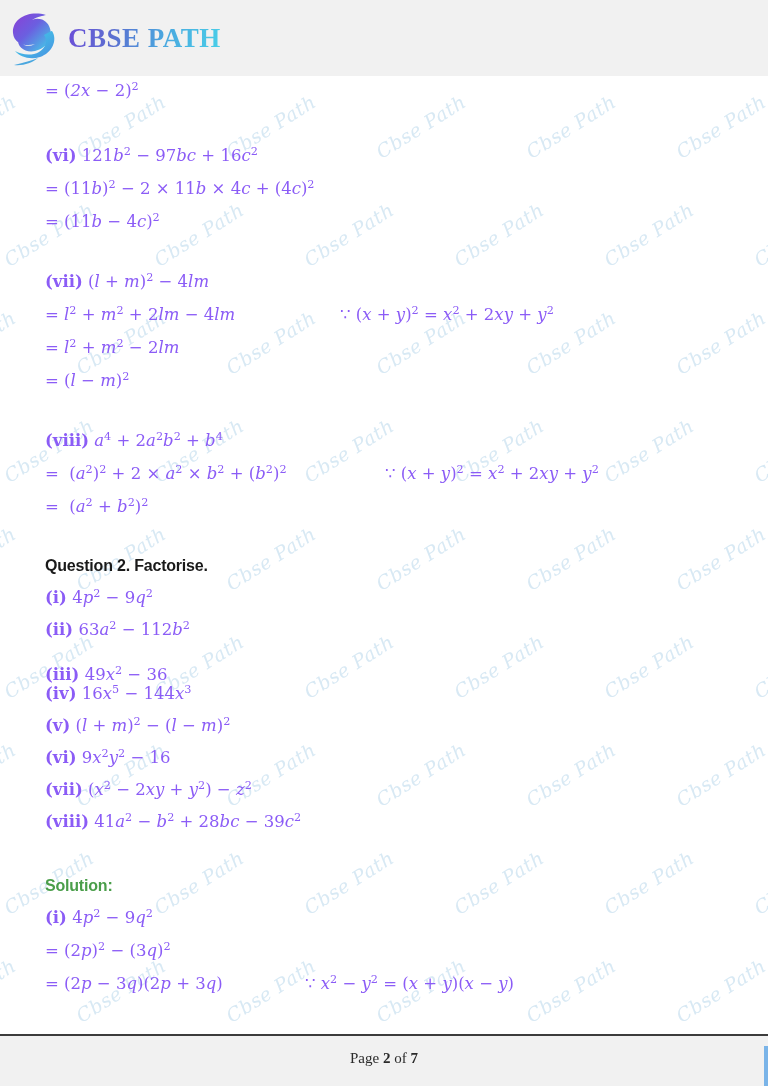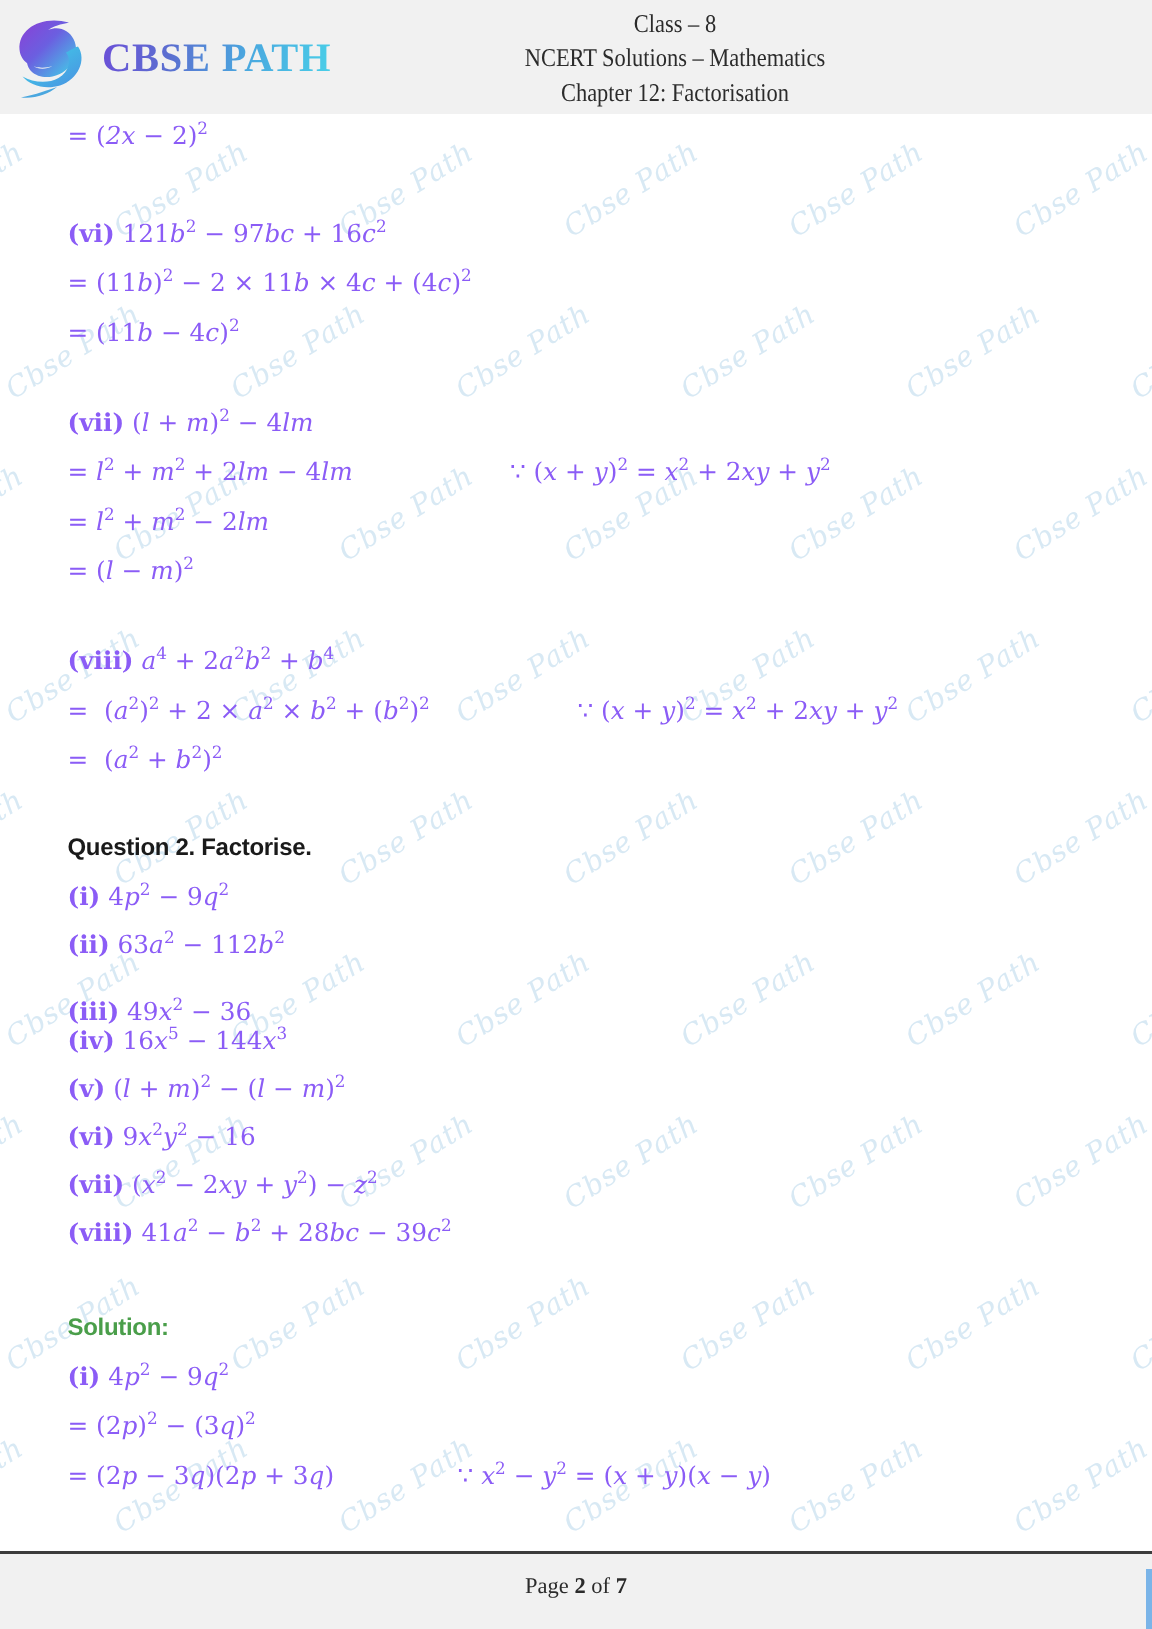--- a/index.html
+++ b/index.html
@@ -236,25 +236,20 @@
             <stop offset="100%" stop-color="#4a90e2"></stop>
           </linearGradient>
         </defs>
         <path d="M38 6 C20 1 4 10 5 24 C6 35 18 38 27 35 C20 39 12 36 10 30 C9 38 17 44 27 42 C40 39 46 27 41 17 C38 11 31 8 24 11 C30 7 35 7 38 6 Z" fill="url(#g1)"></path>
         <path d="M44 22 C50 31 44 44 32 48 C22 51 12 48 7 42 C14 46 24 47 31 43 C38 39 40 31 36 26 C40 24 43 22 44 22 Z" fill="url(#g2)"></path>
         <path d="M30 49 C24 54 15 57 6 56 C16 54 24 51 30 49 Z" fill="#4aa7df"></path>
       </svg>
     </span>
     <span id="brand-text">CBSE PATH</span>
   </div>
-  <div id="header-title">
-    <div>Class – 8</div>
-    <div>NCERT Solutions – Mathematics</div>
-    <div>Chapter 12: Factorisation</div>
-  </div>
 </div>
 
 <div id="content">
 
   <div class="line" style="left:45px; top:7px;">
     <span class="up">= (</span><span class="math">2x</span><span class="up"> − 2)</span><sup class="up">2</sup>
   </div>
 
   <div class="line" style="left:45px; top:72px;">
     <span class="b">(vi)</span><span class="up"> 121</span><span class="math">b</span><sup class="up">2</sup><span class="up"> − 97</span><span class="math">bc</span><span class="up"> + 16</span><span class="math">c</span><sup class="up">2</sup>

